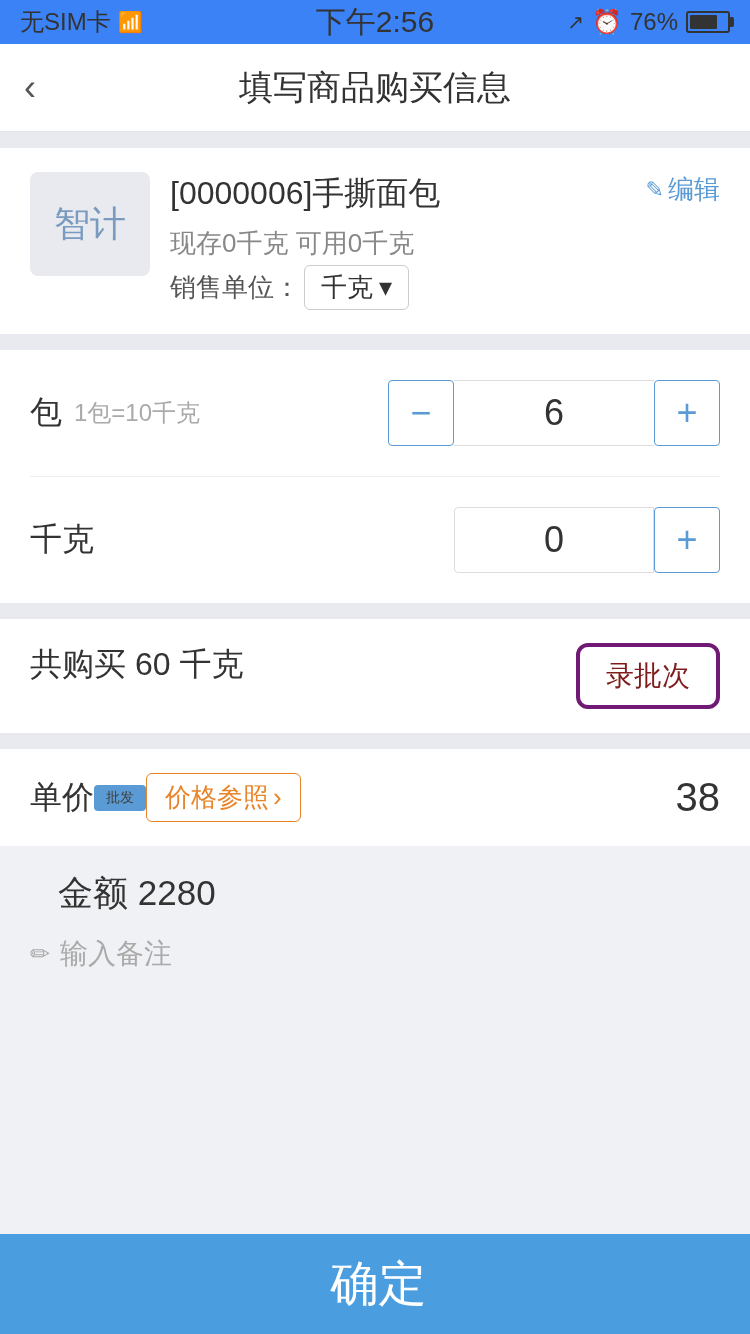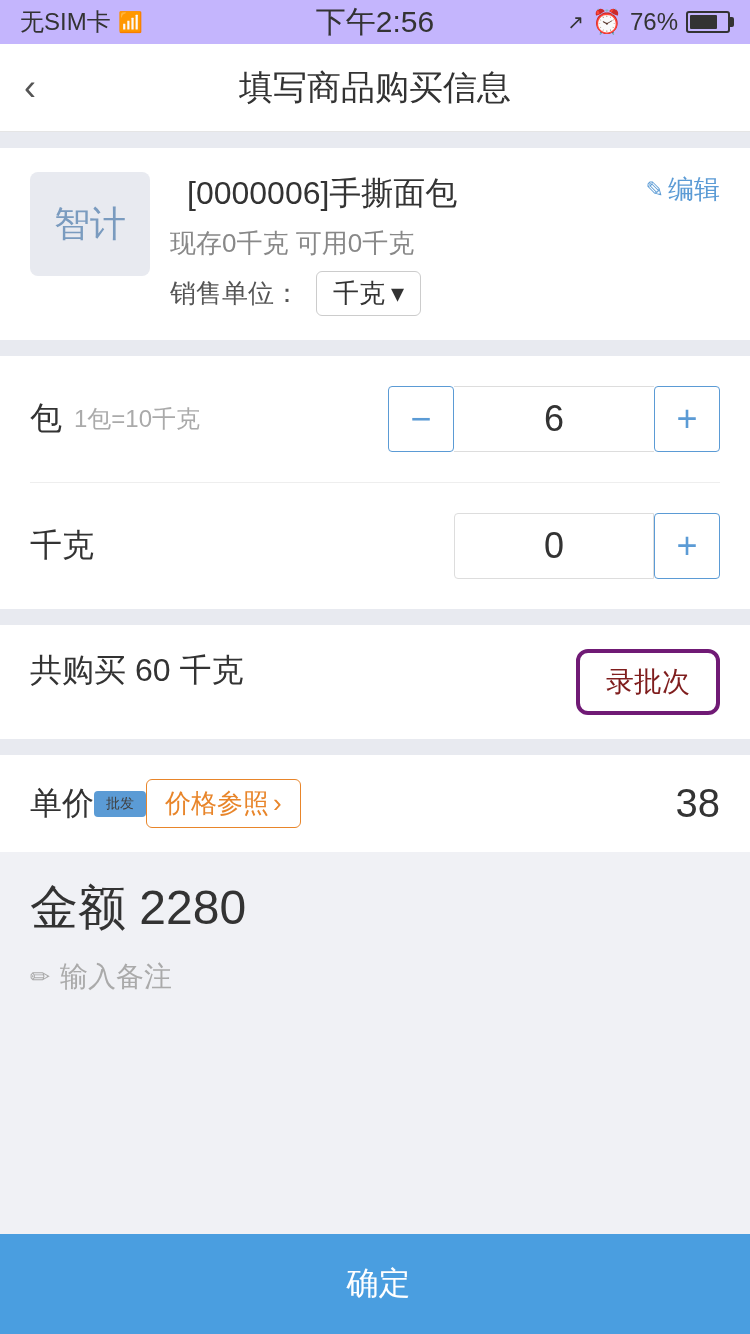--- a/index.html
+++ b/index.html
@@ -10,21 +10,21 @@
       font-family: -apple-system, "PingFang SC", "Helvetica Neue", sans-serif;
       background: #f0f1f5;
       font-size: 28px;
       color: #333;
     }
 
     
     .status-bar {
       width: 750px;
       height: 44px;
-      background: #c4b5fd;
+      background: #3b82f6;
       display: flex;
       align-items: center;
       justify-content: space-between;
       padding: 0 20px;
       font-size: 24px;
       color: #333;
     }
     .status-left { display: flex; align-items: center; gap: 8px; }
     .status-center { font-size: 30px; font-weight: 500; position: absolute; left: 50%; transform: translateX(-50%); }
     .status-right { display: flex; align-items: center; gap: 8px; font-size: 24px; }
@@ -79,23 +79,23 @@
       width: 120px; height: 104px;
       background: #e8eaf0;
       border-radius: 8px;
       display: flex; align-items: center; justify-content: center;
       flex-shrink: 0;
     }
     .product-img-logo {
       font-size: 36px; color: #7a9bbf;
     }
     .product-info { flex: 1; }
-    .product-name { font-size: 32px; color: #333; font-weight: 500; margin-bottom: 10px; margin-left: 17px; }
-    .product-stock { font-size: 26px; color: #888; margin-bottom: 10px; }
-    .product-unit { font-size: 26px; color: #555; display: flex; align-items: center; gap: 16px; }
+    .product-name { font-size: 32px; color: #333; font-weight: 500; margin-bottom: 10px; }
+    .product-stock { font-size: 26px; color: #888; margin-bottom: 4px; }
+    .product-unit { font-size: 26px; color: #555; display: flex; align-items: center; gap: 4px; }
     .unit-selector {
       border: 1px solid #ccc;
       border-radius: 6px;
       padding: 4px 16px;
       font-size: 26px;
       color: #333;
       background: #fff;
       display: inline-flex; align-items: center; gap: 6px;
     }
     .edit-btn {
@@ -194,41 +194,41 @@
       display: flex; align-items: center; gap: 4px;
       cursor: pointer;
     }
     .price-value { font-size: 40px; color: #333; font-weight: 400; }
 
     
     .amount-section {
       background: #f0f1f5;
       padding: 24px 30px 10px;
     }
-    .amount-row { font-size: 48px; color: #333; margin-bottom: 18px; }
+    .amount-row { font-size: 35px; color: #333; margin-bottom: 18px; margin-left: 28px; }
     .amount-row span { font-weight: 500; }
     .note-row {
       display: flex; align-items: center; gap: 10px;
       color: #aaa; font-size: 28px; margin-top: 6px;
     }
     .pencil-icon { font-size: 24px; color: #aaa; }
 
     
     .empty-space { background: #f0f1f5; flex: 1; min-height: 300px; }
 
     
     .confirm-bar {
       position: fixed;
       bottom: 0; left: 0;
       width: 750px; height: 100px;
       background: #4a9ee0;
       display: flex; align-items: center; justify-content: center;
       cursor: pointer;
     }
-    .confirm-text { color: #fff; font-size: 32px; font-weight: 500; margin-left: 7px; }
+    .confirm-text { color: #fff; font-size: 48px; font-weight: 500; margin-left: 7px; }
 
     .page-wrapper {
       display: flex; flex-direction: column;
       min-height: 1334px;
       padding-bottom: 100px;
     }
   </style>
 </head>
 <body>
 

